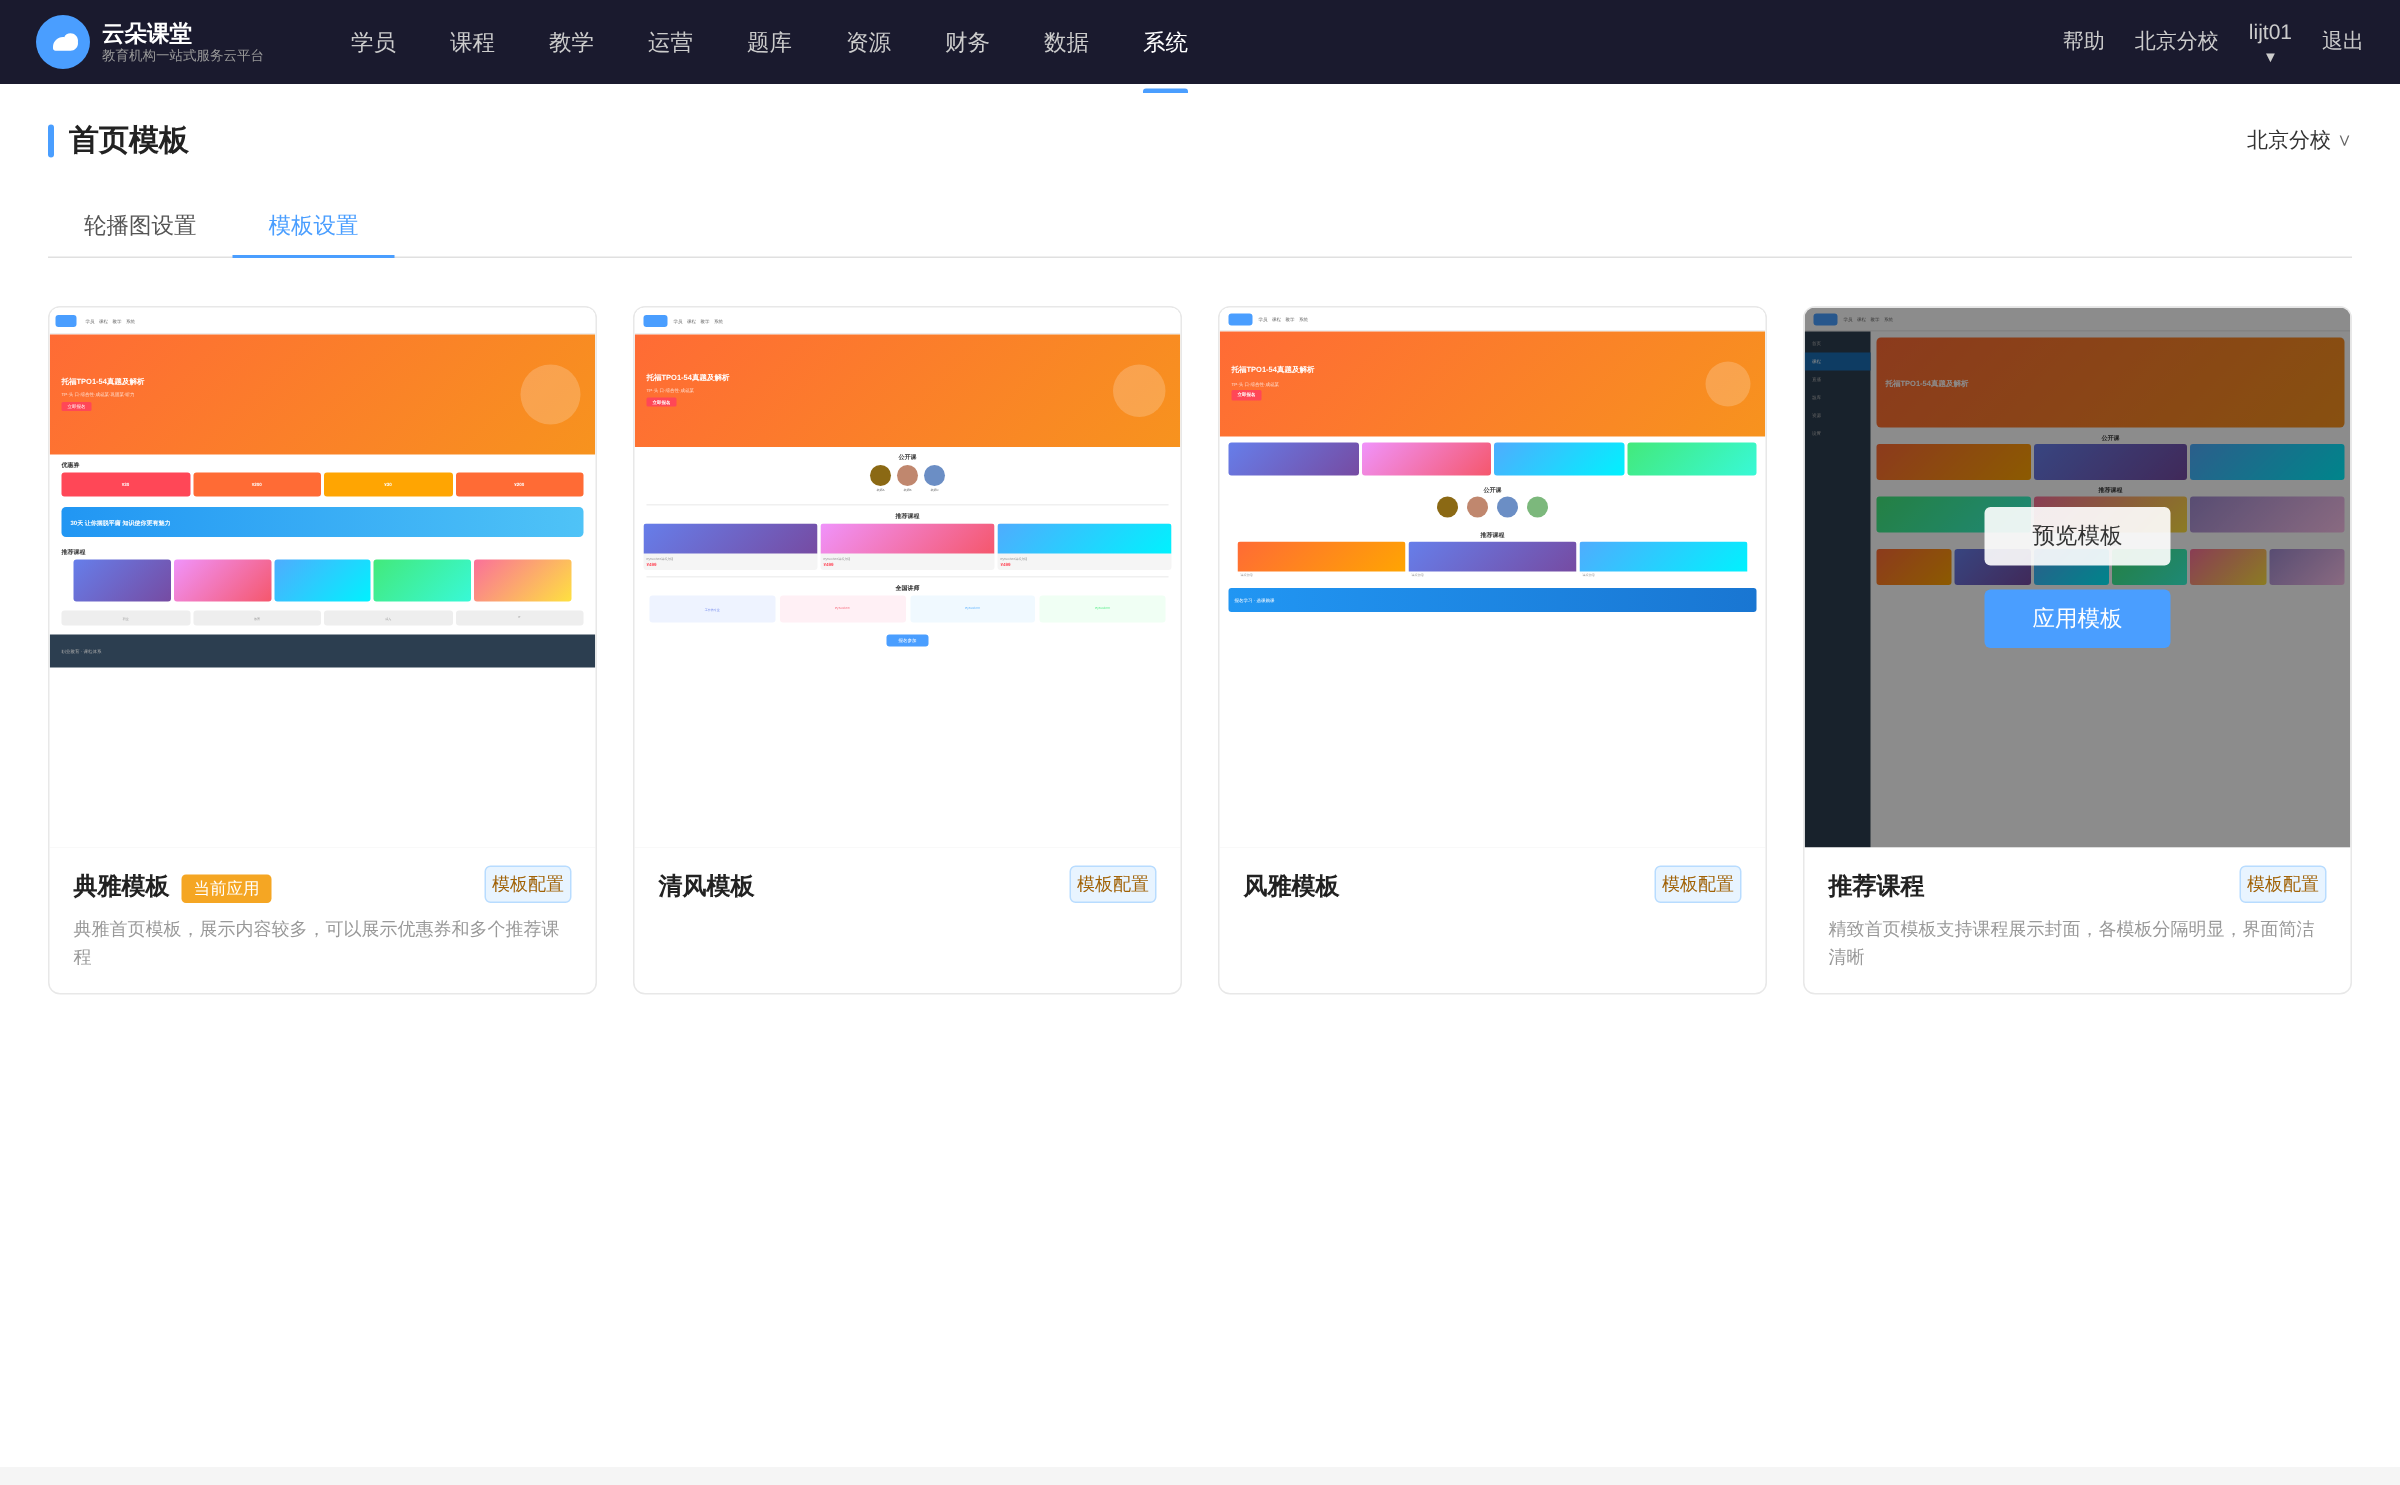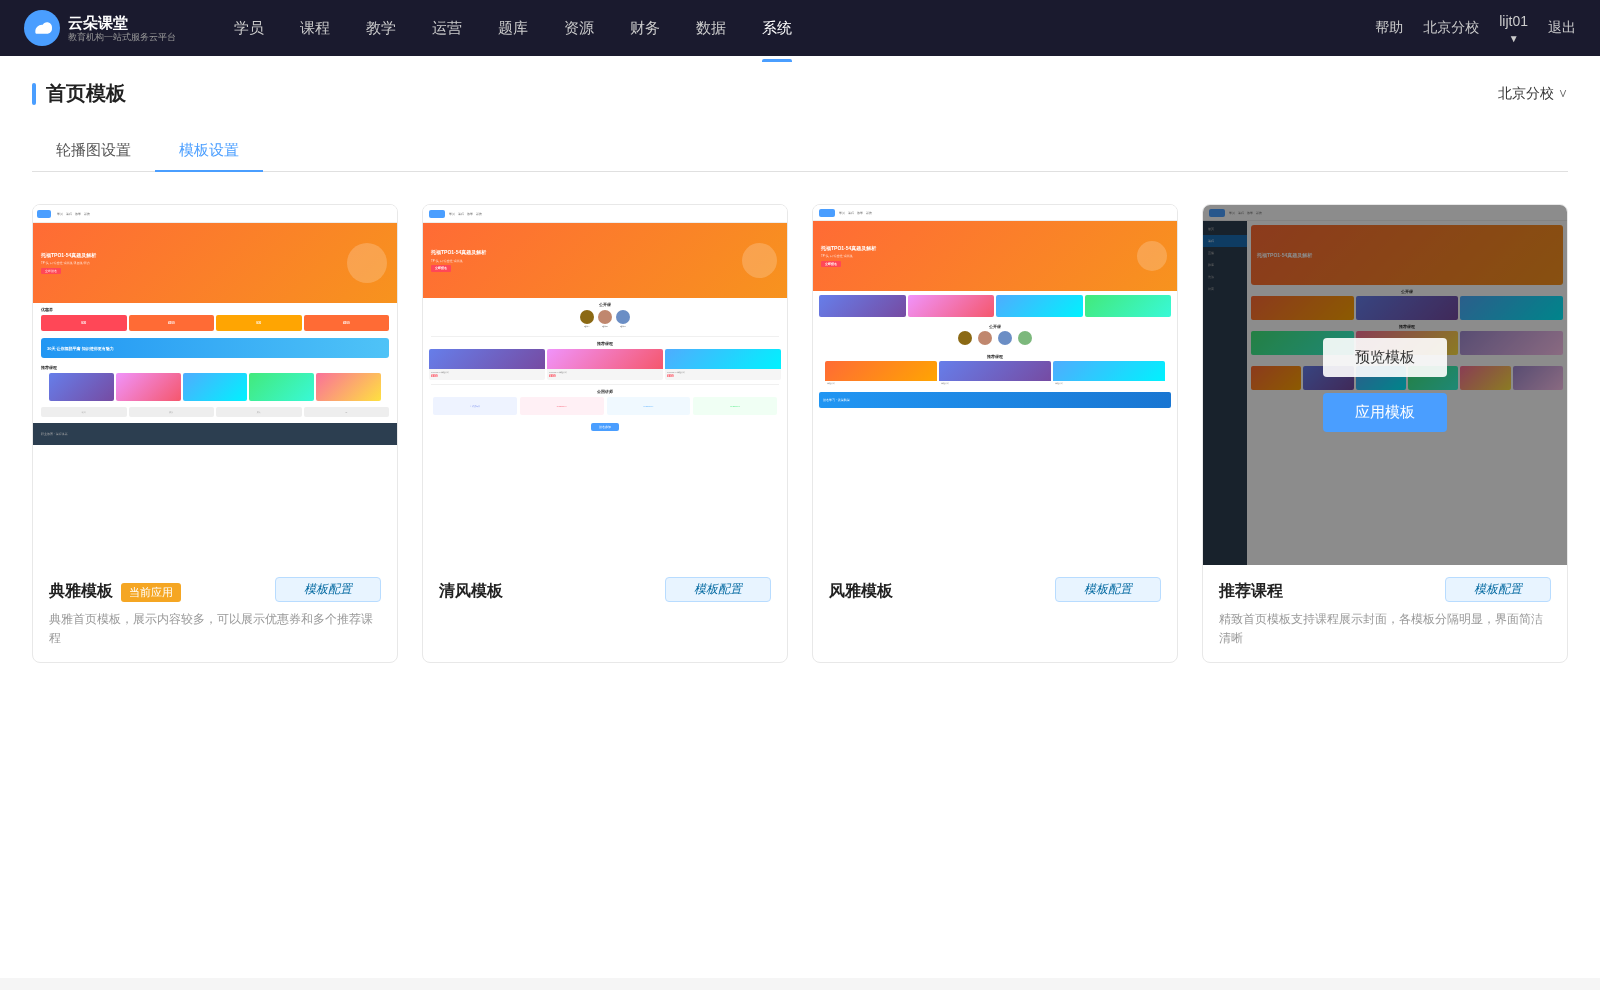--- a/index.html
+++ b/index.html
@@ -213,27 +213,26 @@
       background: #f5a623;
       color: #fff;
       font-size: 11px;
       padding: 2px 8px;
       border-radius: 3px;
       white-space: nowrap;
     }
     .badge-config {
       margin-left: auto;
       background: #e8f4ff;
-      color: #0369a1;
+      color: #a16207;
       font-size: 12px;
-      padding: 3px 28px;
+      padding: 3px 4px;
       border-radius: 4px;
       cursor: pointer;
       border: 1px solid #b8dcff;
-      font-style: italic;
     }
 
     
     .mock-site {
       width: 100%;
       height: 360px;
       background: #fff;
       overflow: hidden;
       font-size: 3px;
       position: relative;

